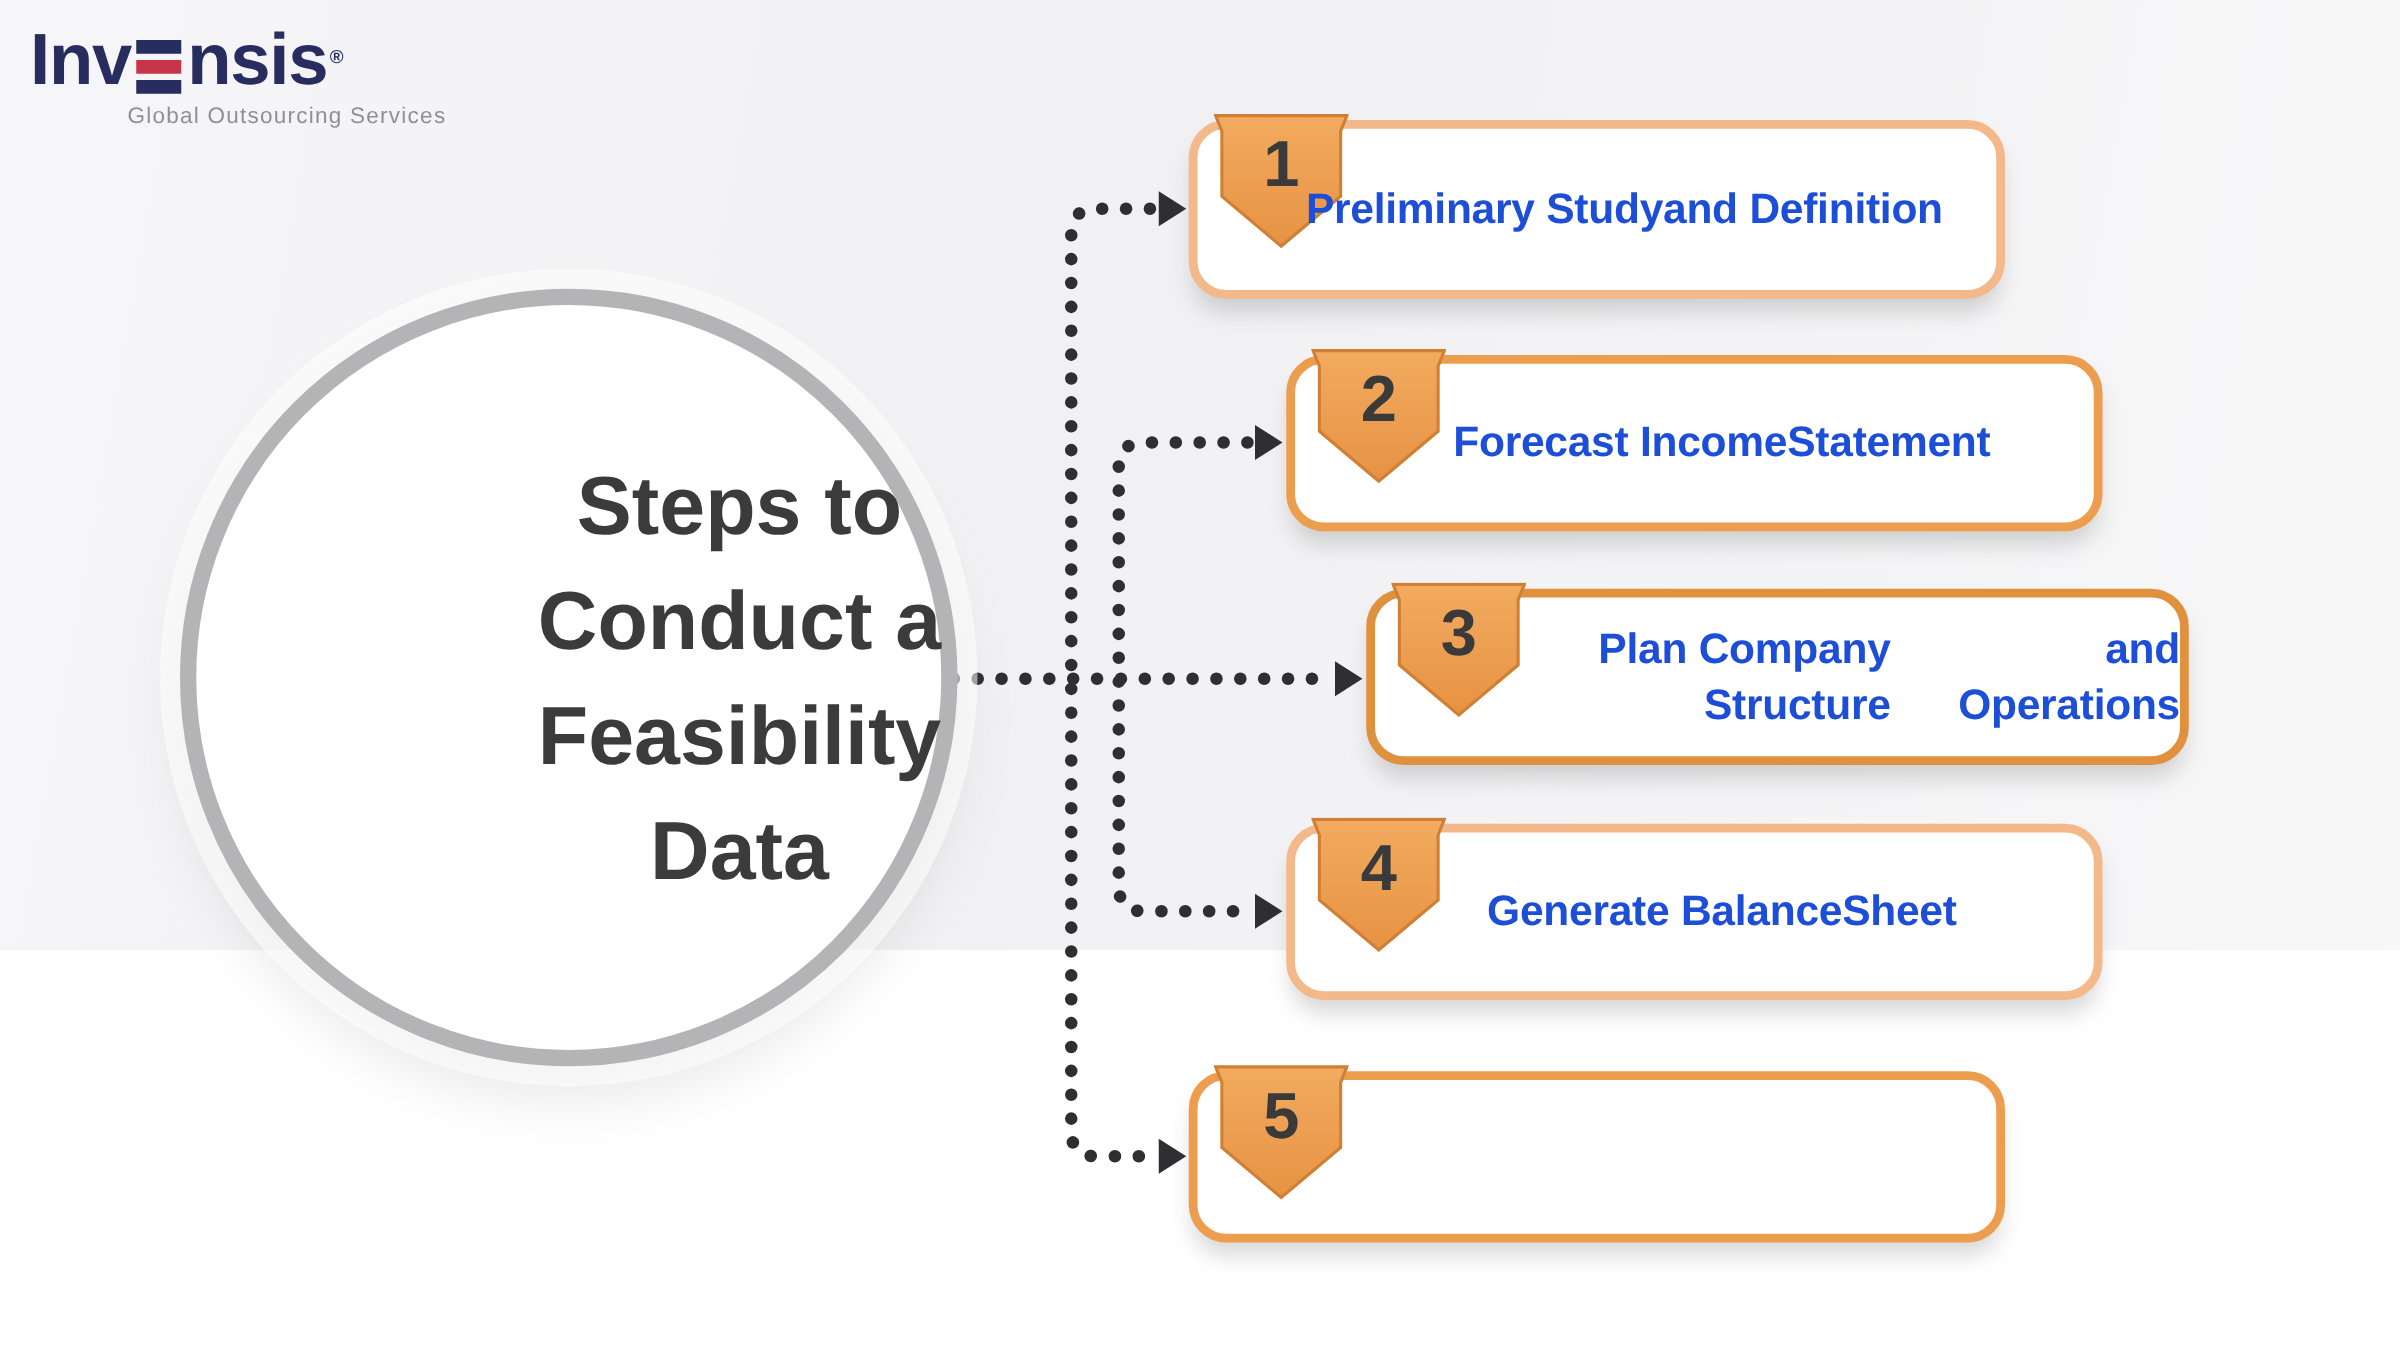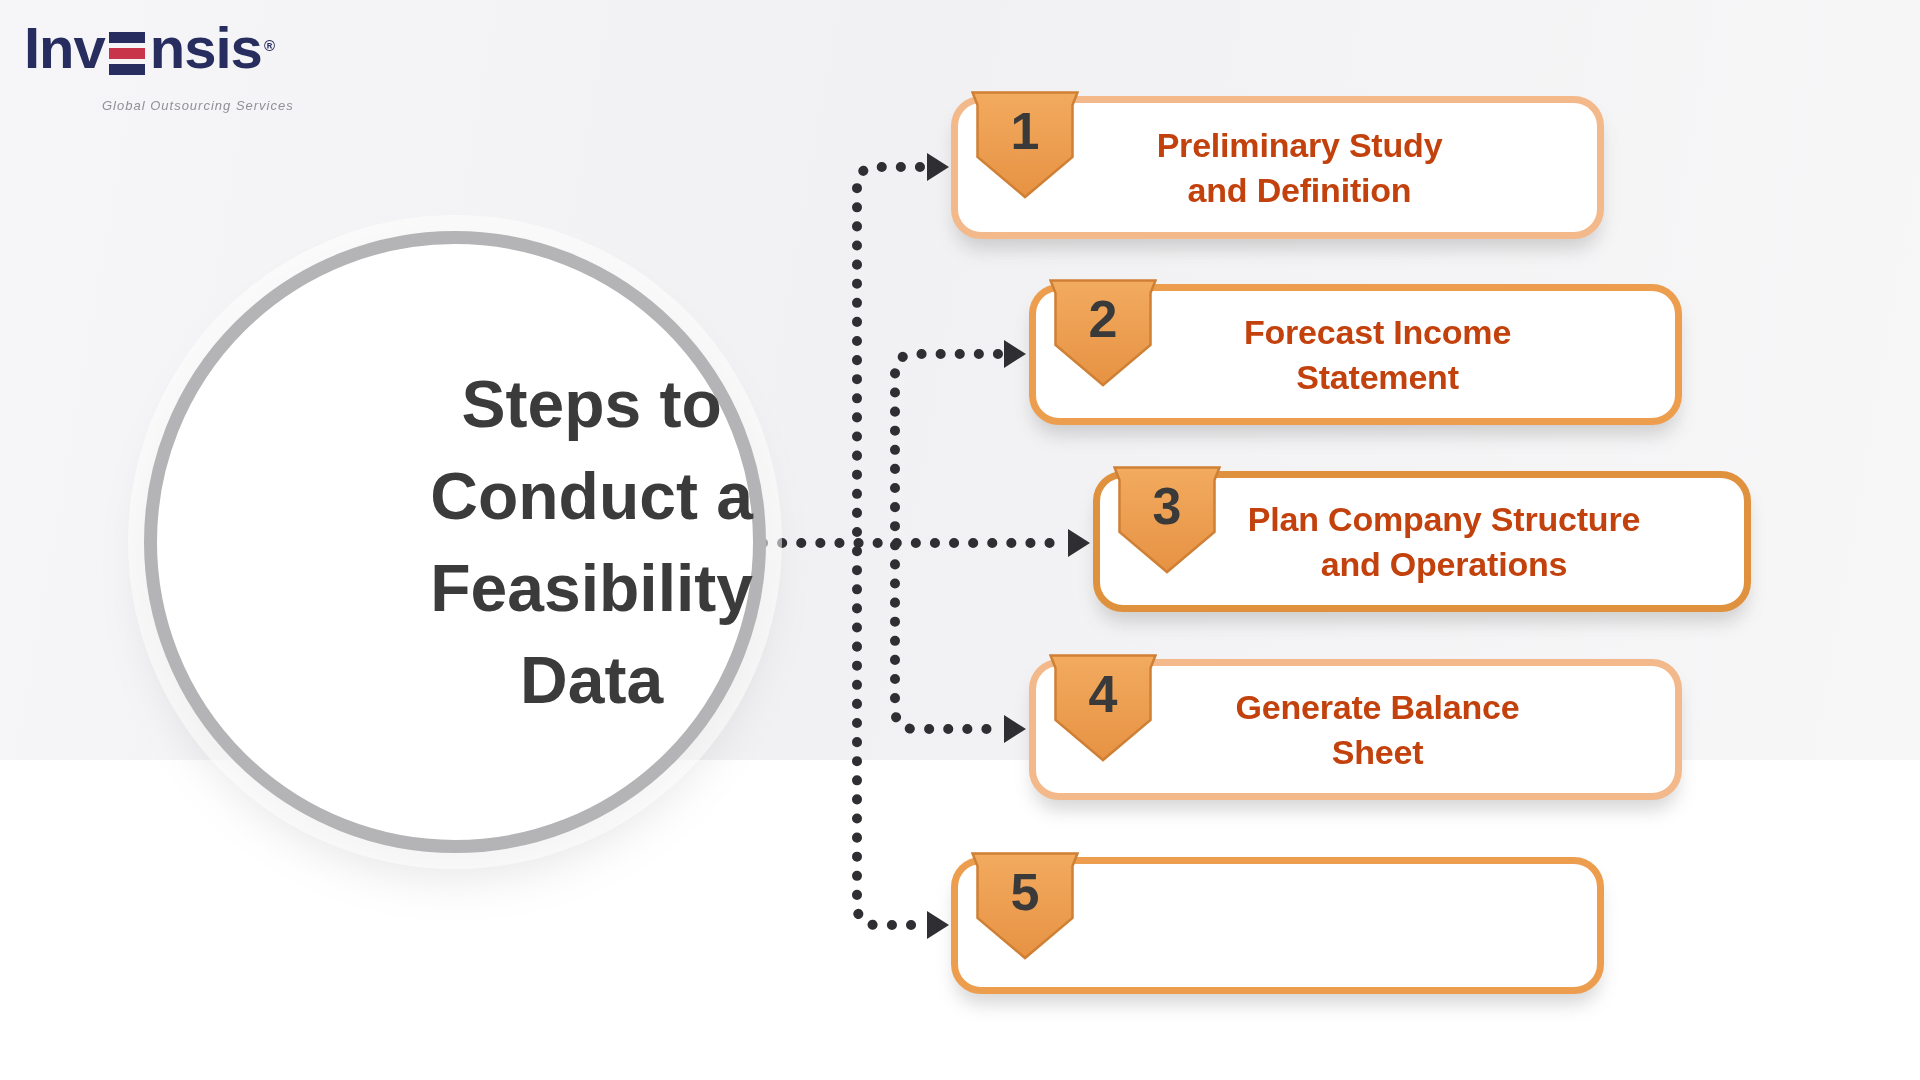--- a/index.html
+++ b/index.html
@@ -21,22 +21,22 @@
     line-height: 60px;
   }
   .logo-ebars {
     display: inline-flex; flex-direction: column; gap: 5px;
     margin: 0 5px 0 4px; transform: translateY(5px);
   }
   .logo-ebars i { display: block; width: 36px; height: 11px; background: #272d5e; }
   .logo-ebars i.red { background: #c8354a; }
   .logo-reg { font-size: 15px; font-weight: 700; color: #272d5e; align-self: flex-end; margin: 0 0 4px 2px; letter-spacing: 0; }
   .logo-tagline {
-    margin-top: 18px; padding-left: 78px;
-    color: #8f9096; font-style: italic; font-size: 13px; letter-spacing: 1px;
+    margin-top: 2px; padding-left: 78px;
+    color: #8f9096; font-size: 18px; letter-spacing: 1px;
   }
 
   
   .circle {
     position: absolute; left: 144px; top: 231px;
     width: 596px; height: 596px; border-radius: 50%;
     background: #ffffff; border: 13px solid #b4b4b6;
     box-shadow: 0 0 0 16px rgba(255,255,255,0.55), 0 26px 44px rgba(130,130,130,0.18);
     display: flex; align-items: center; justify-content: flex-end;
   }
@@ -51,22 +51,22 @@
   .arrowhead { fill: #2f2f33; }
 
   
   .step {
     position: absolute; background: #ffffff; border-radius: 30px;
     border: 7px solid #eb9d4e;
     box-shadow: 0 14px 18px -4px rgba(110,110,110,0.28);
   }
   .step-text {
     position: absolute; left: 44px; right: 0; top: 0; bottom: 0;
-    display: flex; flex-direction: column; justify-content: center; align-items: center;
-    color: #c2410c; font-weight: 700; font-size: 34px; line-height: 45px;
+    display: flex; flex-direction: row; justify-content: center; align-items: center;
+    color: #1d4ed8; font-weight: 700; font-size: 34px; line-height: 45px;
     text-align: right; letter-spacing: -0.2px;
   }
   .badge { position: absolute; left: 13px; top: -12px; width: 108px; height: 110px; }
   .badge text {
     font-family: "Liberation Sans", sans-serif; font-weight: 700; font-size: 52px; fill: #3a3a3a;
     text-anchor: middle;
   }
 
   
   #step-1 { left: 951px;  top: 96px;  width: 639px; height: 129px; }

